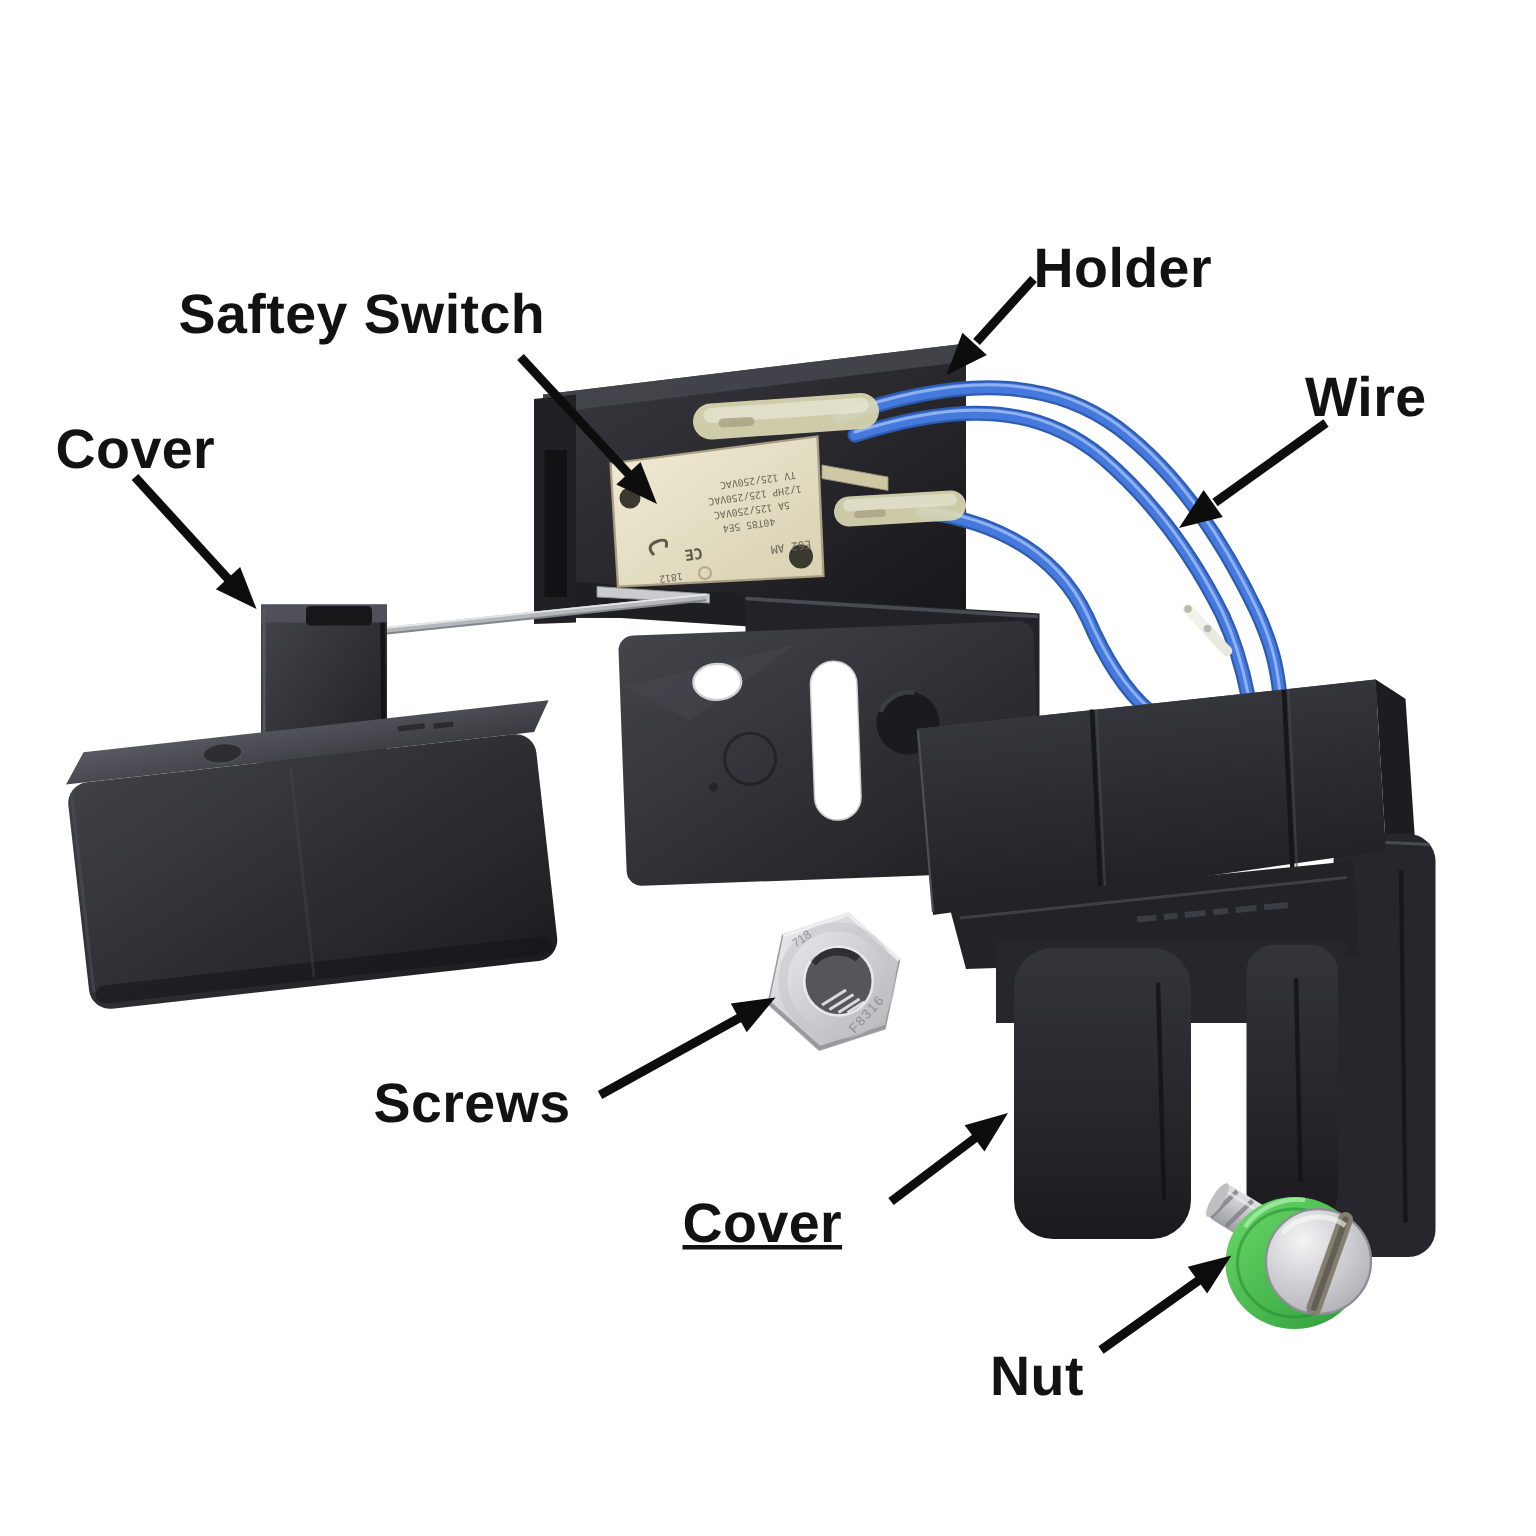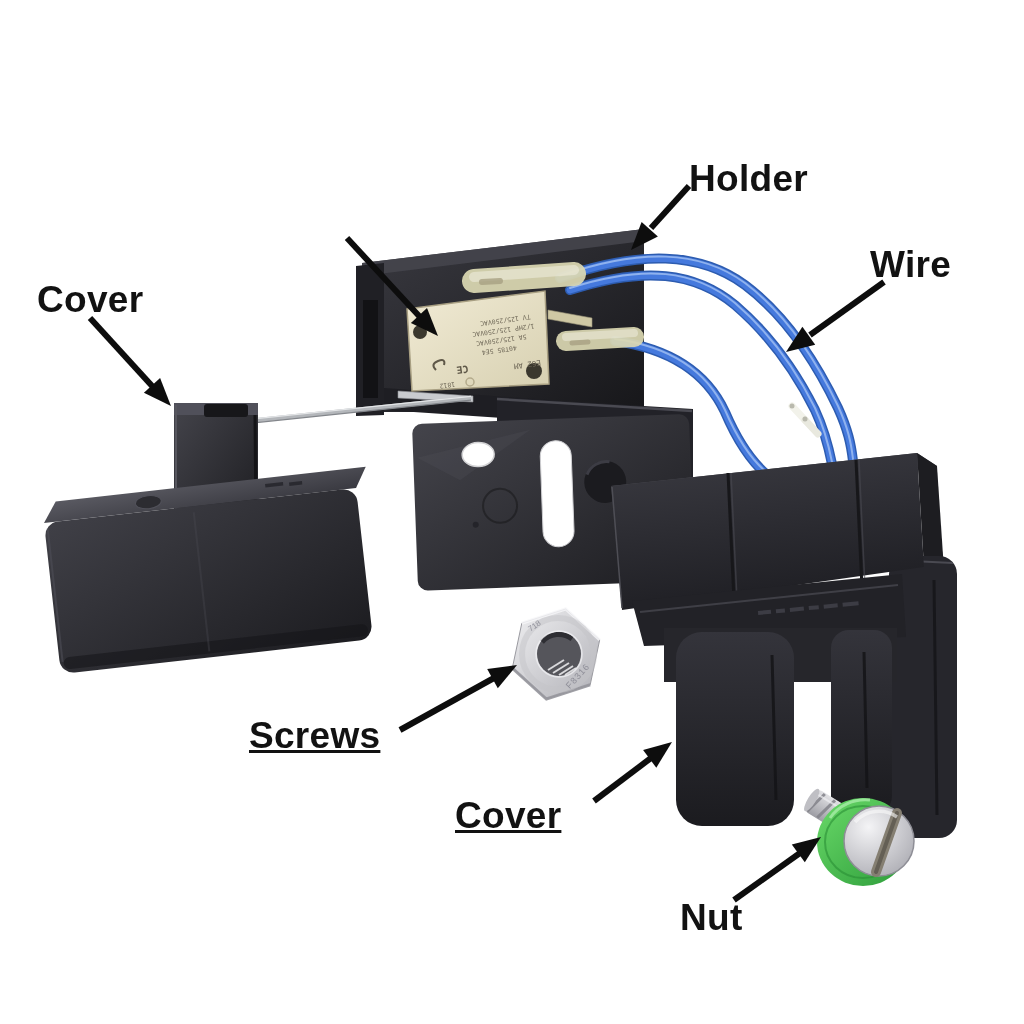--- a/index.html
+++ b/index.html
@@ -259,19 +259,20 @@
           <polygon points="672,742 656.3,767.7 643.1,750.1" stroke="none"></polygon>
     </g>
     <g>
       <line x1="734" y1="900" x2="800" y2="853"></line>
           <polygon points="821,837 804.8,862.3 791.8,844.5" stroke="none"></polygon>
     </g>
   </g>
 </svg>
 
 <div class="part-label" style="left:37px;top:281px;">Cover</div>
+<div class="part-label" style="left:119px;top:191px;">Saftey Switch</div>
 <div class="part-label" style="left:689px;top:160px;">Holder</div>
 <div class="part-label" style="left:846px;top:246px;margin-left:24px;">Wire</div>
-<div class="part-label" style="left:249px;top:717px;text-decoration:underline;">Screws</div>
+<div class="part-label" style="left:249px;top:717px;">Screws</div>
 <div class="part-label" style="left:455px;top:797px;text-decoration:underline;">Cover</div>
-<div class="part-label" style="left:680px;top:899px;">Nut</div>
+<div class="part-label" style="left:660px;top:899px;">Nut</div>
 
 </div>
 
 </body></html>

